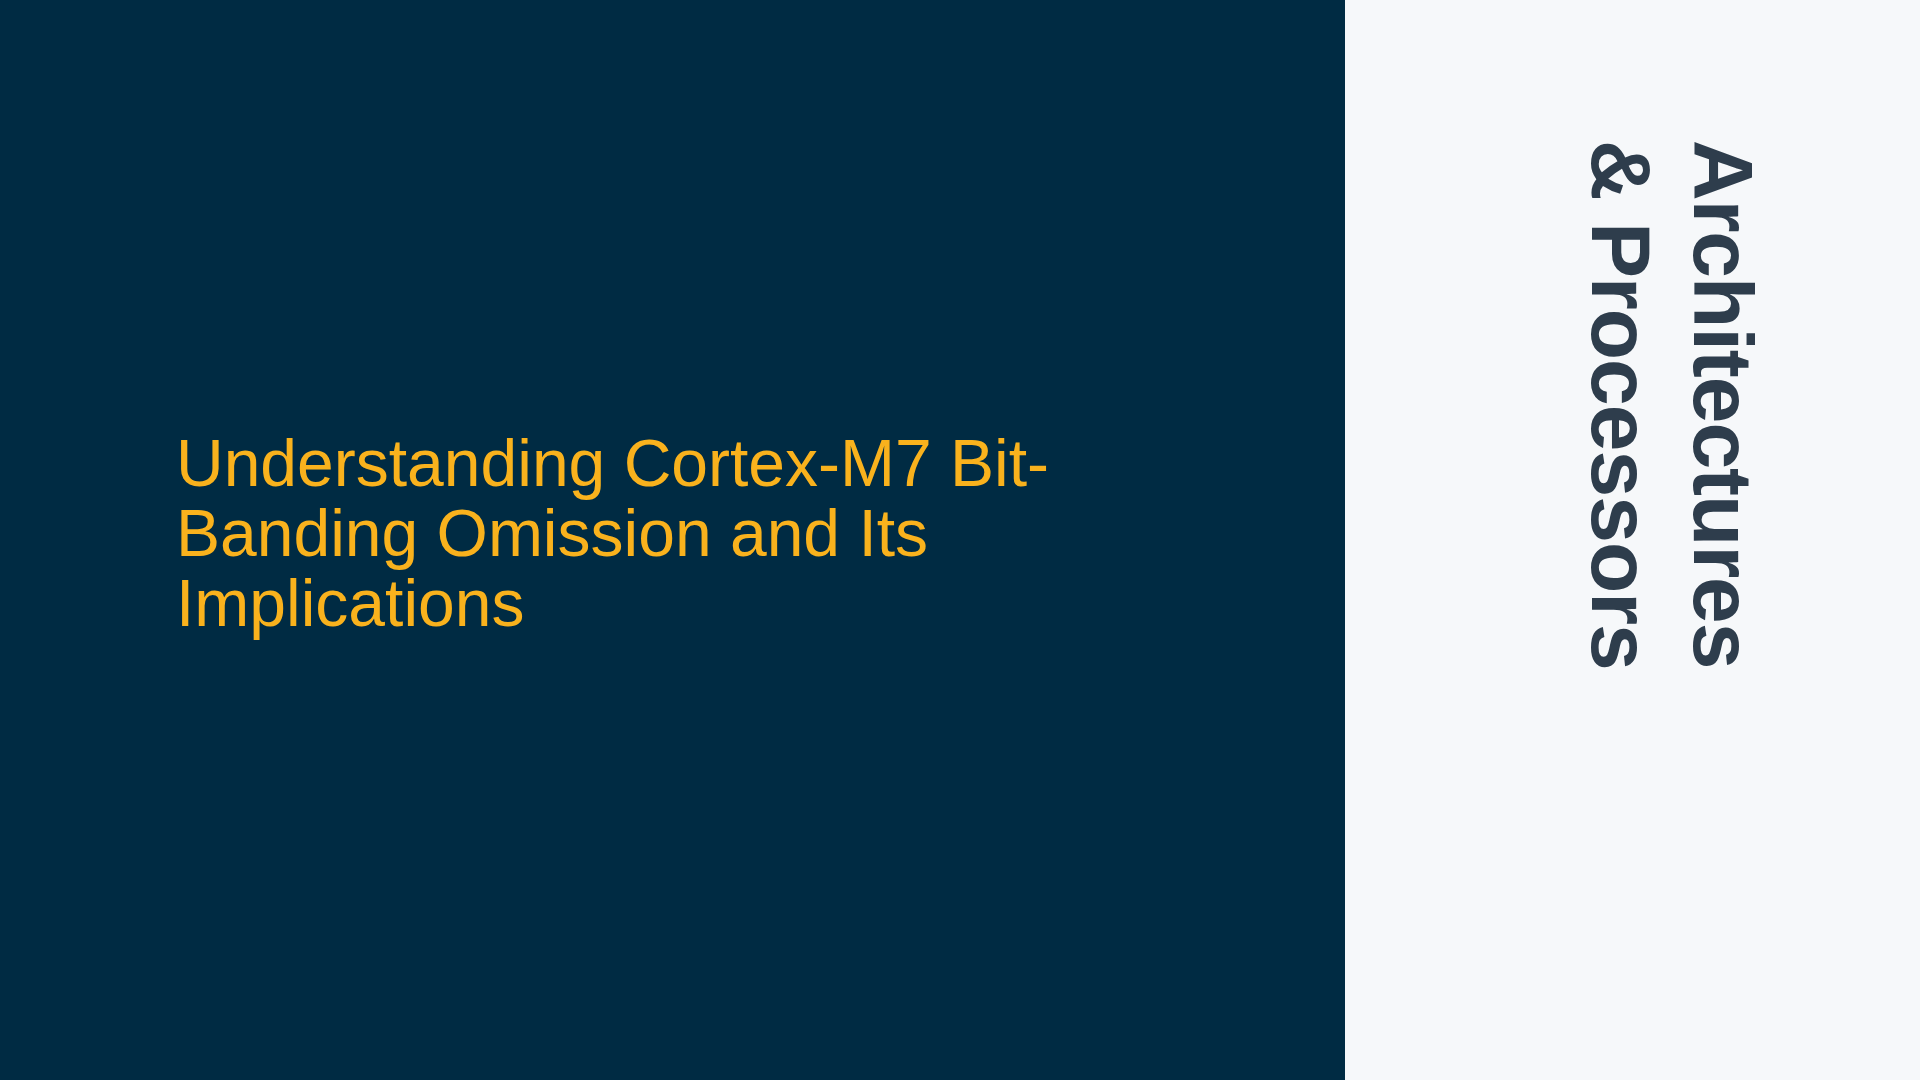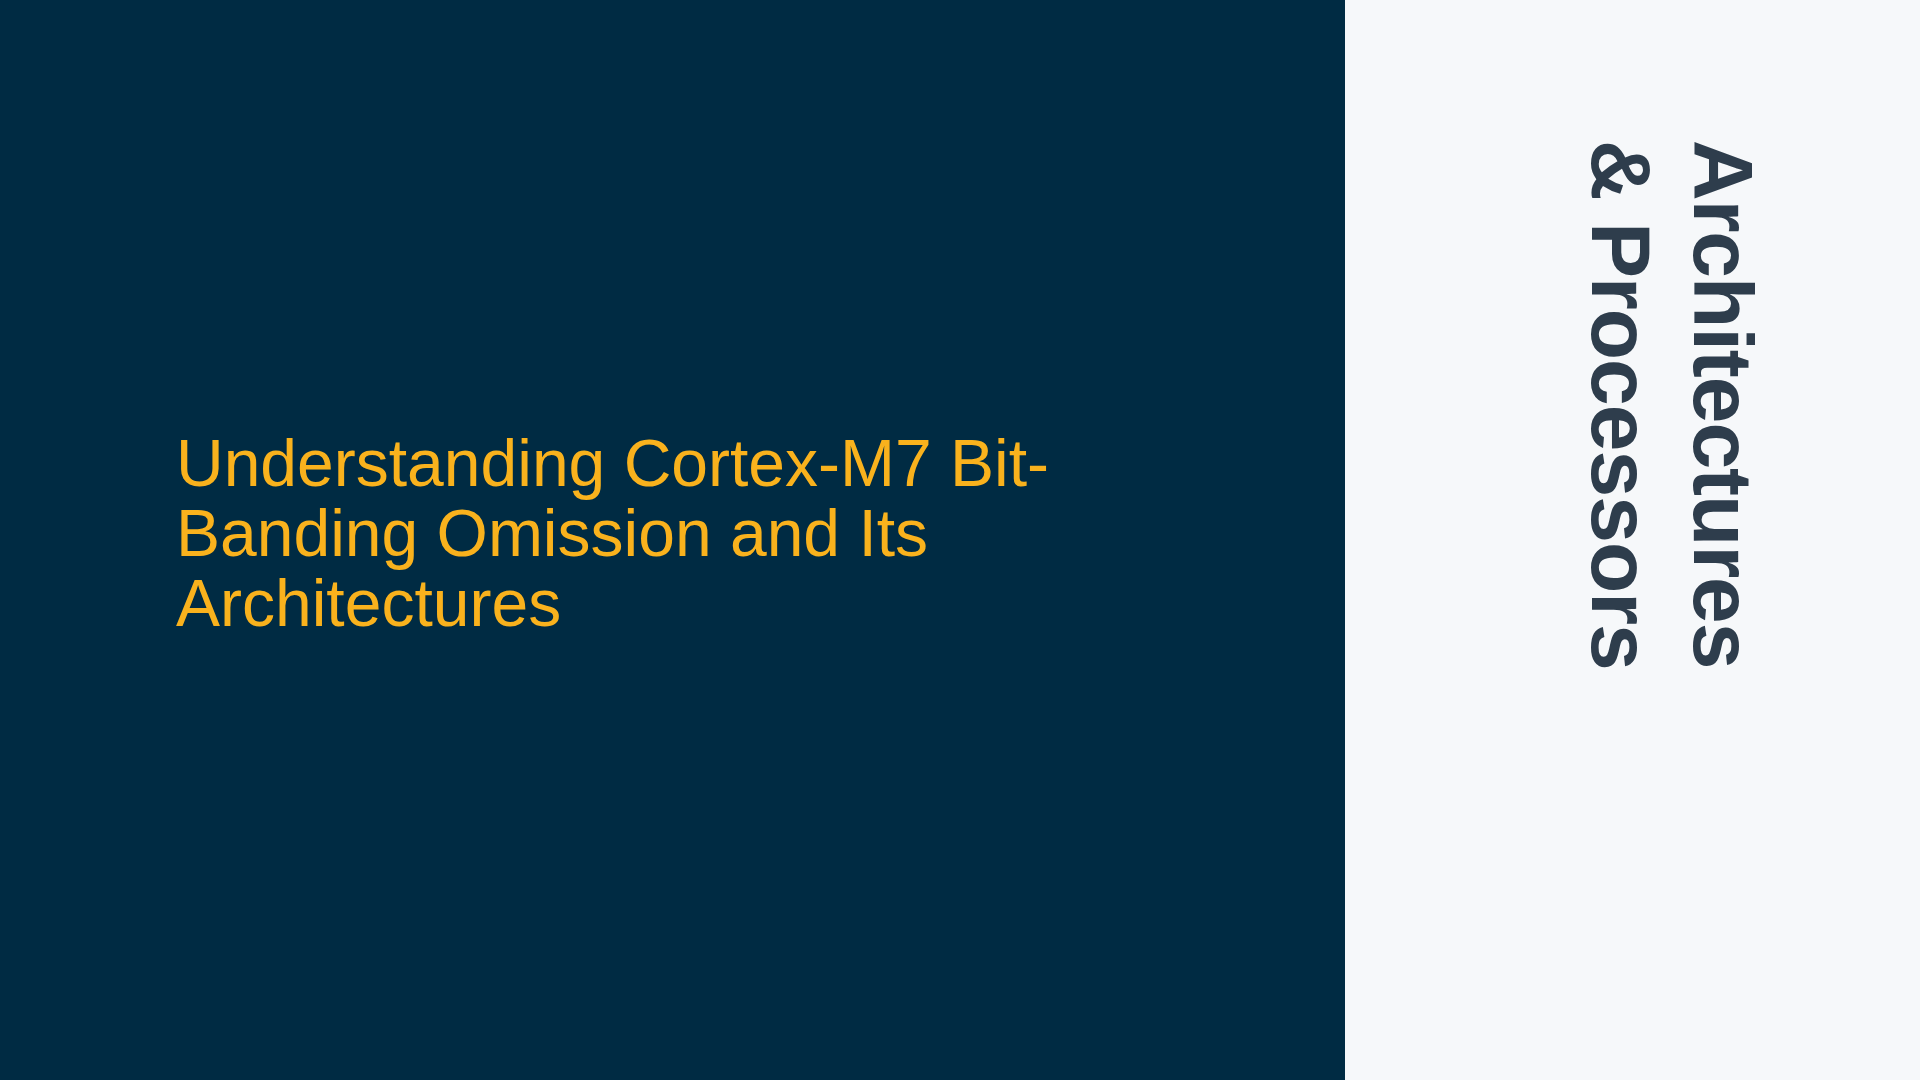--- a/index.html
+++ b/index.html
@@ -93,21 +93,21 @@
     top: 140px;
   }
 </style>
 </head>
 <body>
 
 <div class="slide">
 
   <div class="left-panel">
     <div class="title-block">
-      <h1 class="slide-title">Understanding Cortex-M7 Bit-Banding Omission and Its Architectures</h1>
+      <h1 class="slide-title">Understanding Cortex-M7 Bit-Banding Omission and Its Implications</h1>
     </div>
   </div>
 
   <div class="right-panel">
     <div class="vertical-label-stack">
       <div class="vlabel vlabel-primary">Architectures</div>
       <div class="vlabel vlabel-secondary">&amp; Processors</div>
     </div>
   </div>
 

